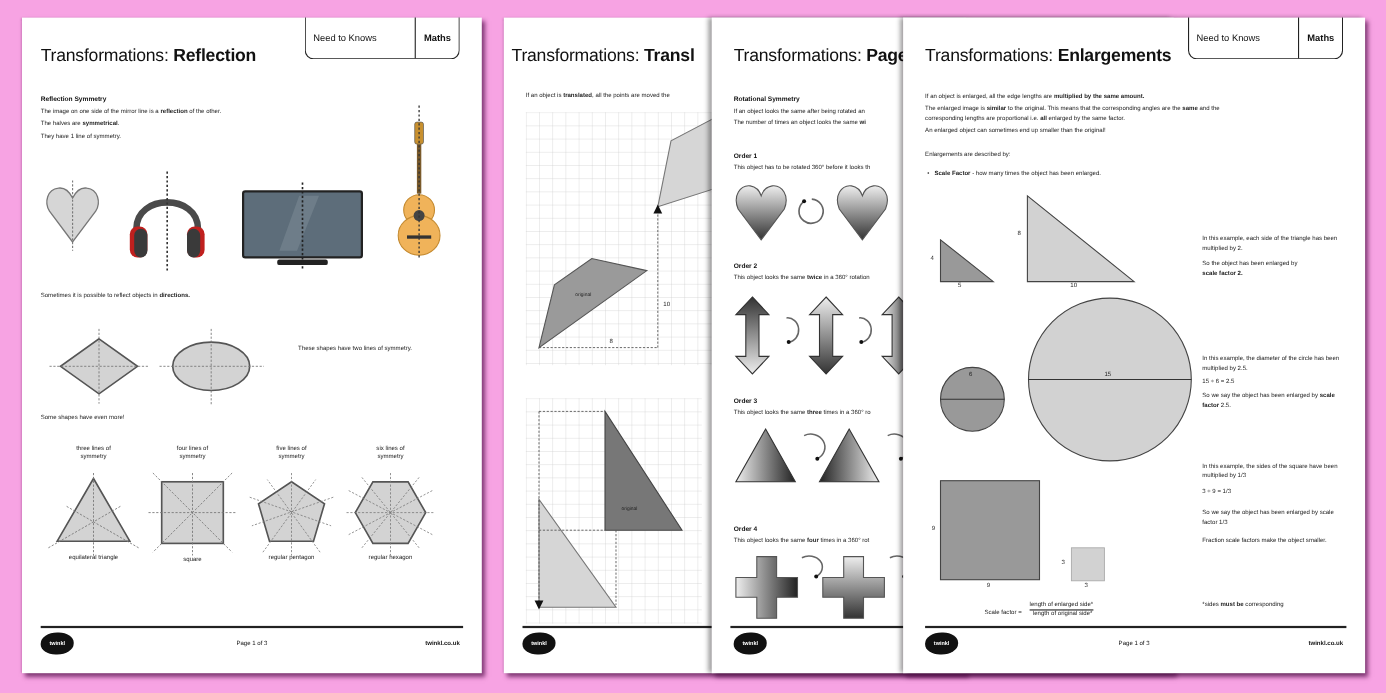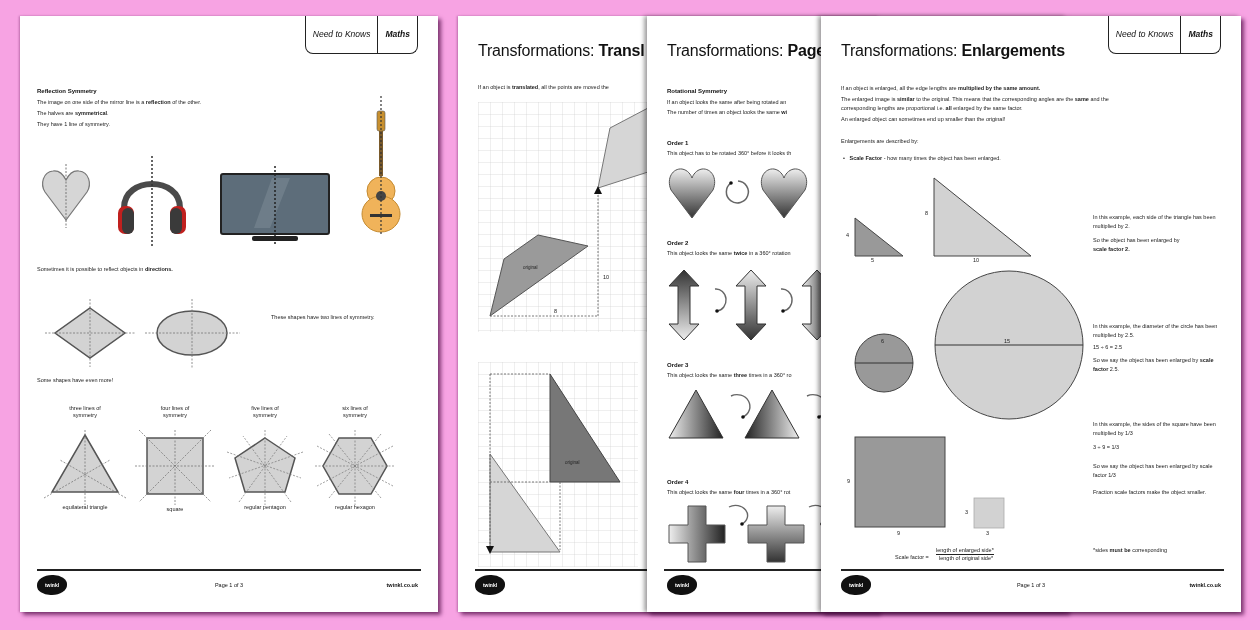--- a/index.html
+++ b/index.html
@@ -16,22 +16,22 @@
   #page-rotation { left: 647px; top: 16px; width: 420px; height: 596px; z-index: 3; box-shadow: -3px 0 4px rgba(0,0,0,0.35), 3px 3px 4px rgba(90,20,80,0.7); }
   #page-enlargement { left: 821px; top: 16px; width: 420px; height: 596px; z-index: 4; box-shadow: -3px 0 4px rgba(0,0,0,0.35), 3px 3px 4px rgba(90,20,80,0.75); }
 
   .title { position: absolute; left: 17px; top: 26px; font-size: 16px; white-space: nowrap; letter-spacing: -0.2px; }
   .title b { font-weight: bold; }
 
   .tag-box {
     position: absolute; right: 20px; top: -2px; height: 40px; display: flex;
     border: 1.5px solid #222; border-top: none; border-radius: 0 0 8px 8px; font-size: 8.5px;
   }
-  .tag-box span { display: flex; align-items: center; padding: 0 7px; font-style: italic; }
-  .tag-box span + span { border-left: 1.5px solid #222; font-weight: bold; }
+  .tag-box span { display: flex; align-items: center; padding: 0 7px; }
+  .tag-box span + span { border-left: 1.5px solid #222; font-weight: bold; margin-left: 28px; }
 
   .t { position: absolute; font-size: 5.5px; line-height: 8.5px; white-space: nowrap; color: #222; }
   .t b { font-weight: bold; }
   .h { position: absolute; font-size: 6px; font-weight: bold; white-space: nowrap; }
   .lbl { position: absolute; font-size: 5.5px; text-align: center; line-height: 7px; color: #222; }
 
   .footer-line { position: absolute; left: 17px; right: 17px; top: 553px; height: 2px; background: #222; }
   .logo {
     position: absolute; left: 17px; top: 559px; width: 30px; height: 20px; background: #111;
     border-radius: 50% 45% 50% 45%; color: #fff; font-size: 5px; font-weight: bold;
@@ -39,20 +39,21 @@
   }
   .page-num { position: absolute; top: 566px; left: 0; right: 0; text-align: center; font-size: 5.5px; }
   .site { position: absolute; right: 20px; top: 566px; font-size: 5.5px; font-weight: bold; }
 
   svg { position: absolute; overflow: visible; }
 </style>
 </head>
 <body>
 
 <div class="page" id="page-reflection">
+  <div class="title"><span>Transformations: </span><b>Reflection</b></div>
   <div class="tag-box">
     <span>Need to Knows</span>
     <span>Maths</span>
   </div>
 
   <div class="h" style="left:17px;top:72px">Reflection Symmetry</div>
   <div class="t" style="left:17px;top:82px"><span>The image on one side of the mirror line is a </span><b>reflection</b><span> of the other.</span></div>
   <div class="t" style="left:17px;top:93px"><span>The halves are </span><b>symmetrical</b><span>.</span></div>
   <div class="t" style="left:17px;top:104px">They have 1 line of symmetry.</div>
 
@@ -149,21 +150,21 @@
   </svg>
   <div class="lbl" style="left:310px;top:488px;width:50px">regular hexagon</div>
 
   <div class="footer-line"></div>
   <div class="logo">twinkl</div>
   <div class="page-num">Page 1 of 3</div>
   <div class="site">twinkl.co.uk</div>
 </div>
 
 <div class="page" id="page-translation">
-  <div class="title" style="left:20px"><span>Transformations: </span><b>Transl</b></div>
+  <div class="title" style="left:7px"><span>Transformations: </span><b>Transl</b></div>
   <div class="t" style="left:20px;top:67px"><span>If an object is </span><b>translated</b><span>, all the points are moved the</span></div>
 
   <svg style="left:20px;top:86px" width="170" height="230" viewBox="0 0 170 230">
     <defs>
       <pattern id="g1" width="12" height="12" patternUnits="userSpaceOnUse">
         <path d="M12 0 L0 0 0 12" fill="none" stroke="#c8c8c8" stroke-width="0.6"></path>
       </pattern>
     </defs>
     <rect x="0" y="0" width="170" height="230" fill="url(#g1)"></rect>
     <polygon points="12,214 26,157 60,133 110,144" fill="#9a9a9a" stroke="#555" stroke-width="1"></polygon>

